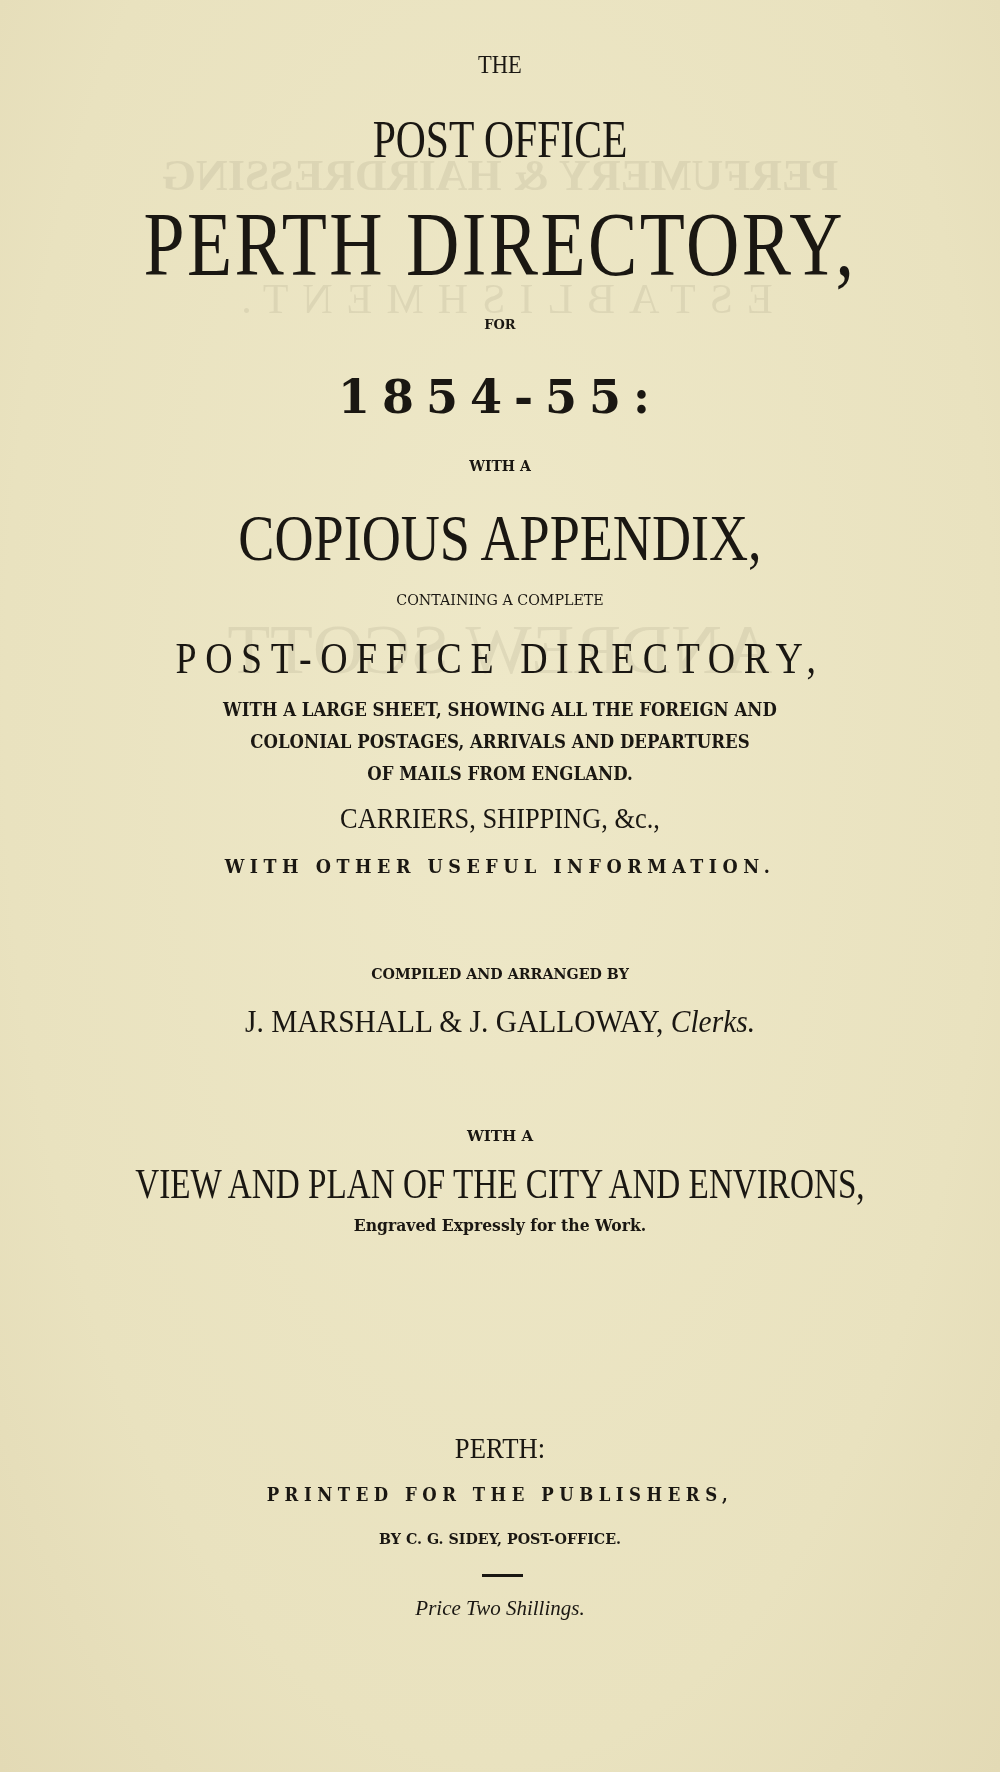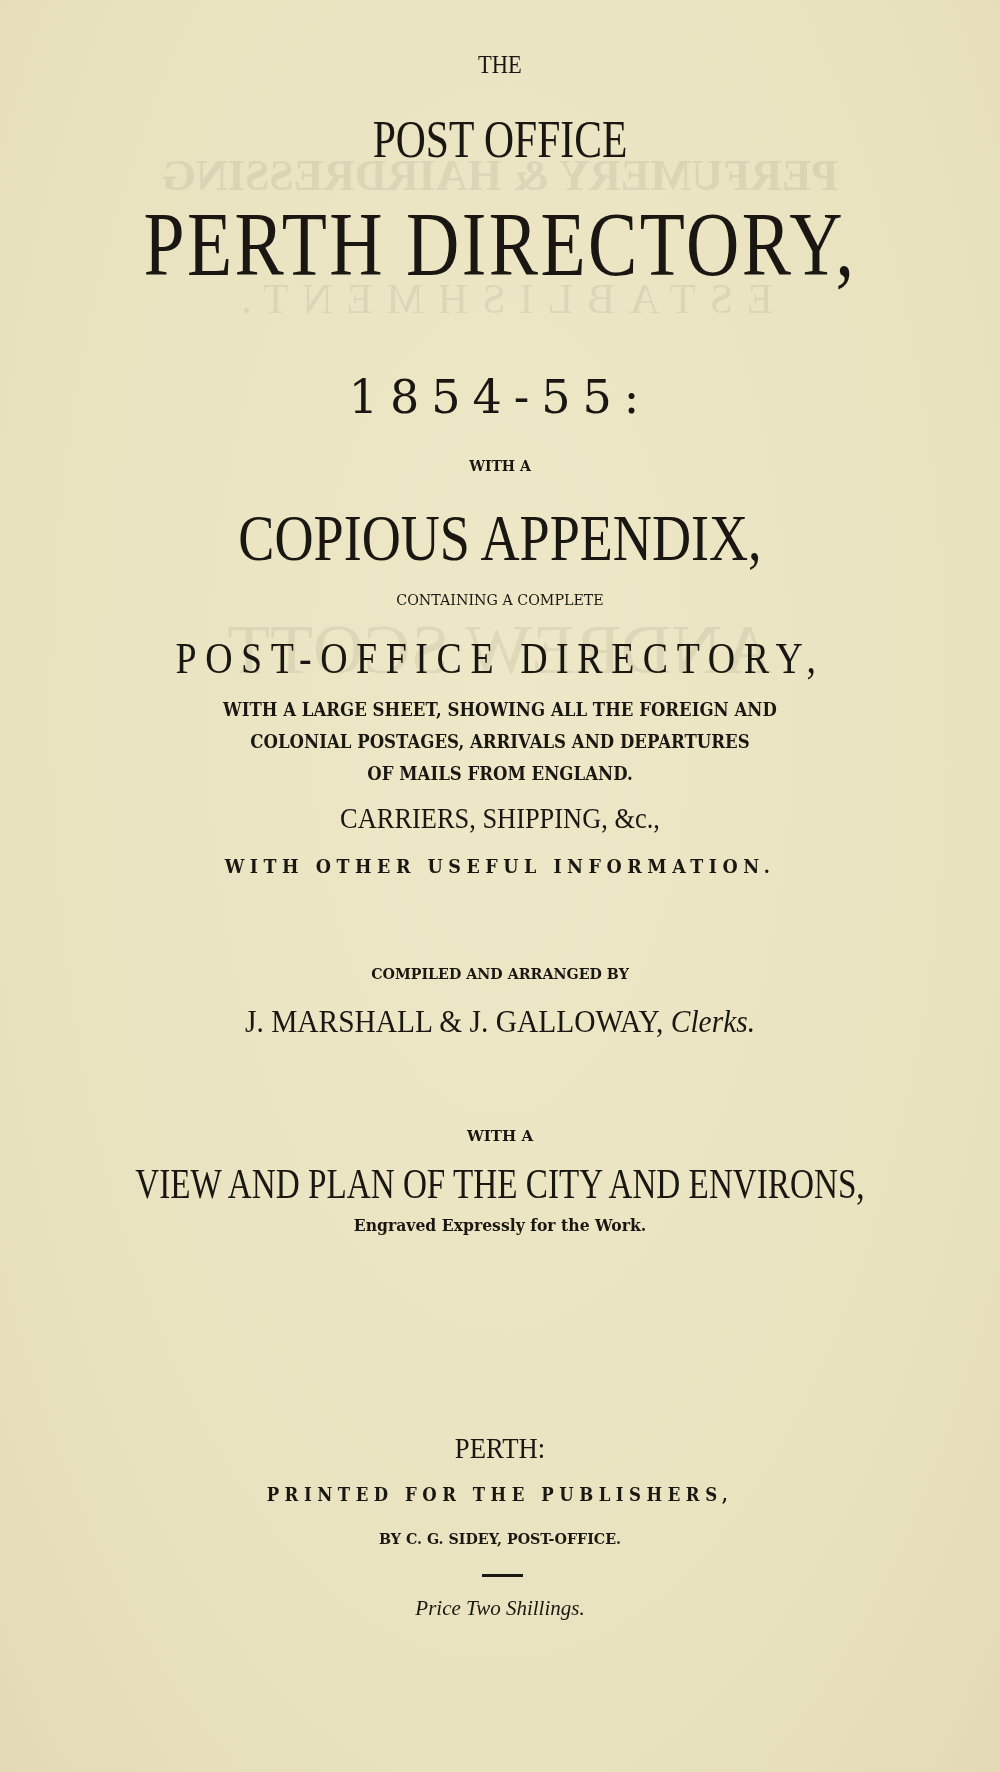--- a/index.html
+++ b/index.html
@@ -42,22 +42,23 @@
   <div class="ghost" style="top:150px;font-size:44px;font-weight:bold;">PERFUMERY &amp; HAIRDRESSING</div>
   <div class="ghost" style="top:275px;font-size:42px;letter-spacing:14px;">ESTABLISHMENT.</div>
   <div class="ghost" style="top:610px;font-size:70px;">ANDREW SCOTT</div>
 
   <div class="line cond" style="top:52px;font-size:25px;transform:scaleX(0.9);">THE</div>
 
   <div class="line cond" style="top:114px;font-size:52px;transform:scaleX(0.8);">POST OFFICE</div>
 
   <div class="line cond" style="top:200px;font-size:90px;letter-spacing:3px;transform:scaleX(0.82);">PERTH DIRECTORY,</div>
 
+  <div class="line small-bold" style="top:318px;font-size:13px;">FOR</div>
 
-  <div class="line" style="top:374px;font-size:46px;font-weight:normal;letter-spacing:12px;font-family:'DejaVu Serif',serif;">1854-55:</div>
+  <div class="line" style="top:374px;font-size:46px;font-weight:bold;letter-spacing:12px;font-family:'DejaVu Serif',serif;">1854-55:</div>
 
   <div class="line small-bold" style="top:459px;font-size:14px;">WITH A</div>
 
   <div class="line cond" style="top:505px;font-size:66px;transform:scaleX(0.82);">COPIOUS APPENDIX,</div>
 
   <div class="line small-bold" style="top:593px;font-size:15px;font-weight:normal;transform:scaleX(0.95);">CONTAINING A COMPLETE</div>
 
   <div class="line cond" style="top:637px;font-size:44px;letter-spacing:10px;transform:scaleX(0.86);">POST-OFFICE DIRECTORY,</div>
 
   <div class="line small-bold" style="top:701px;font-size:18px;transform:scaleX(0.92);">WITH A LARGE SHEET, SHOWING ALL THE FOREIGN AND</div>

